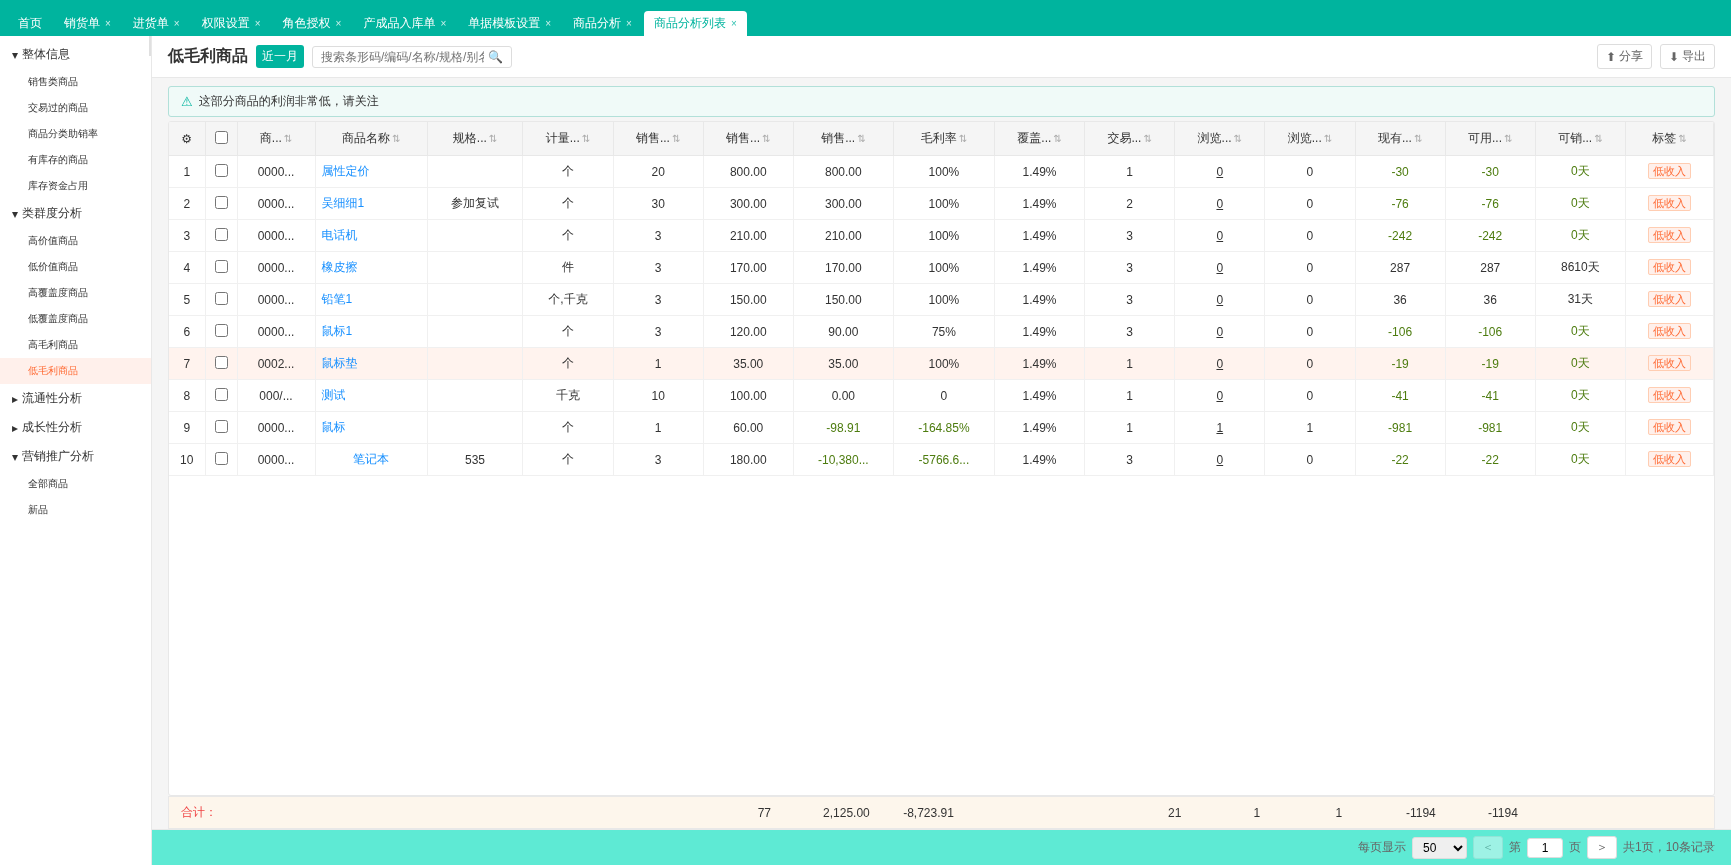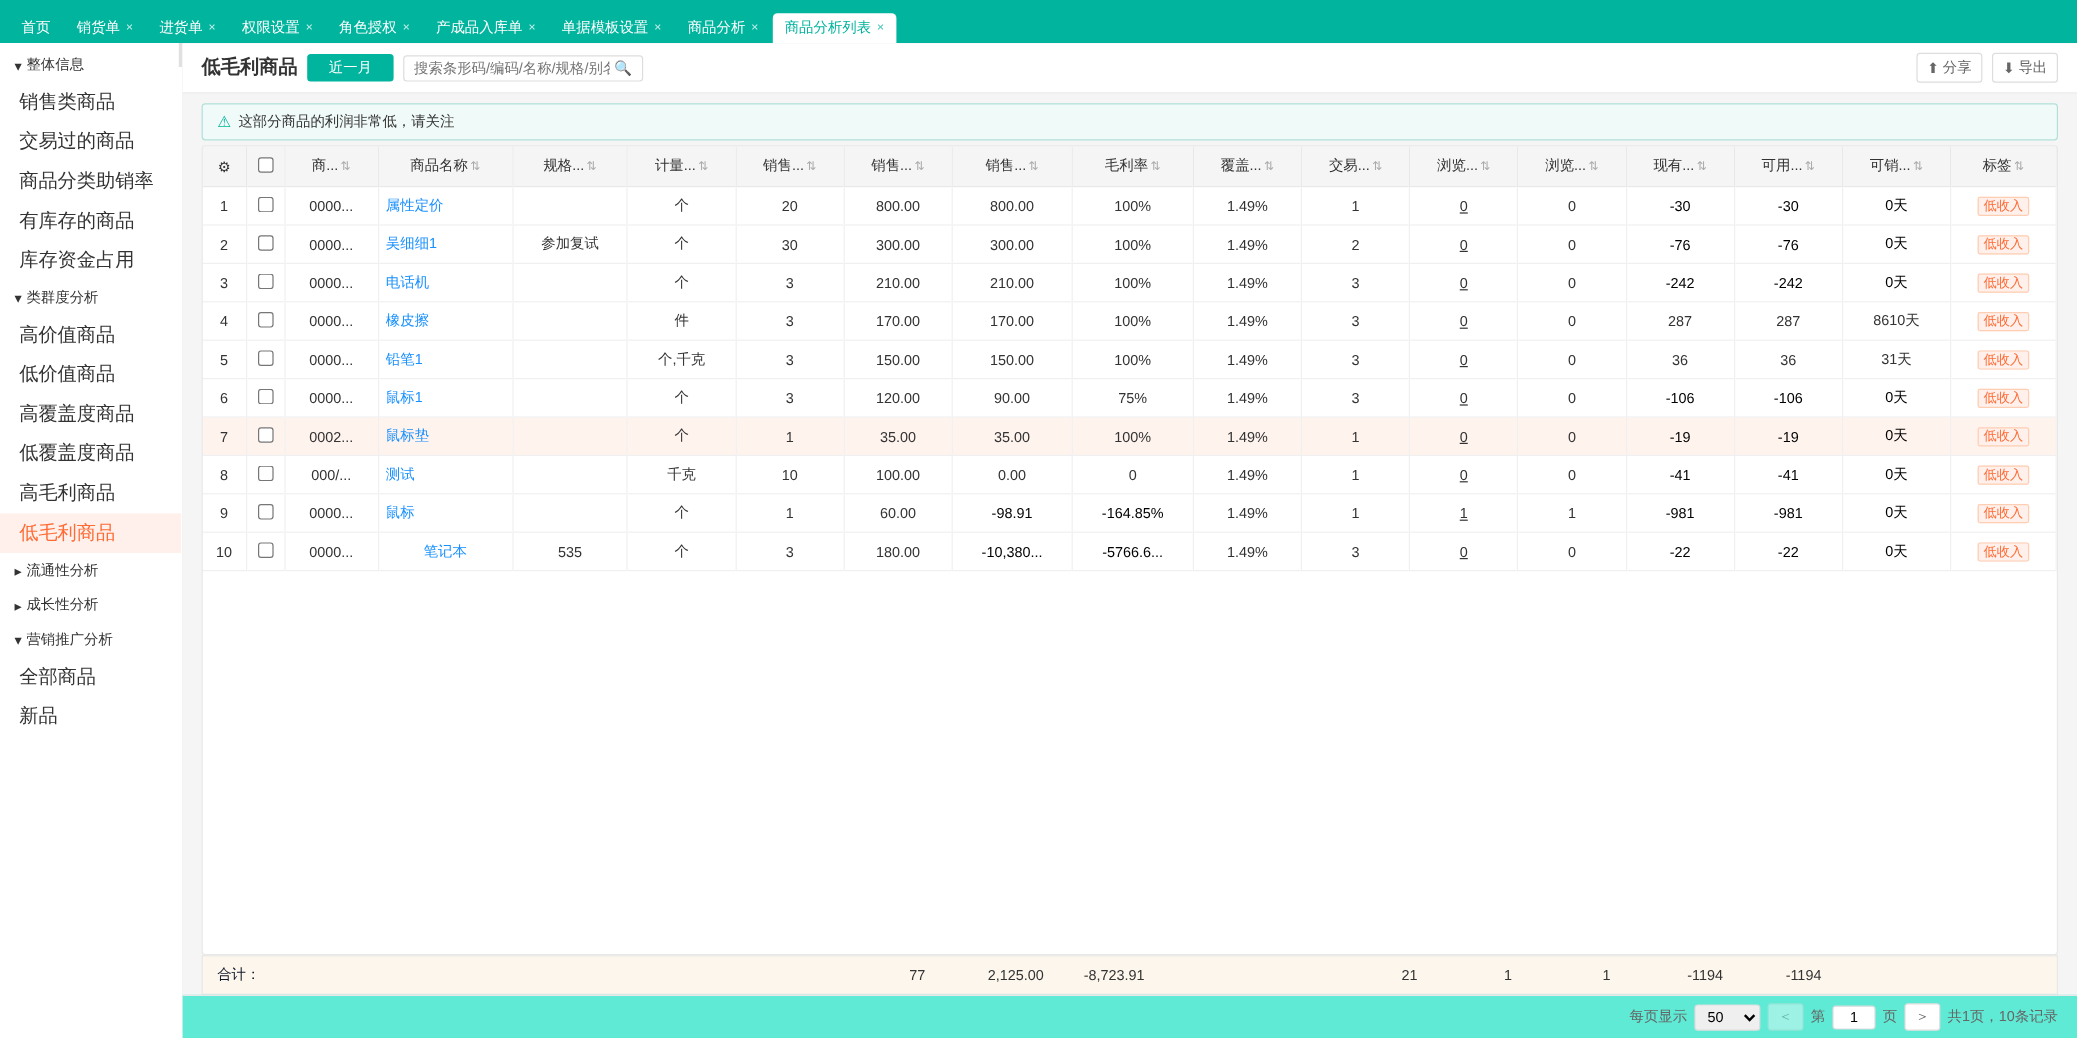--- a/index.html
+++ b/index.html
@@ -38,24 +38,24 @@
     
     .sidebar {
       width: 152px;
       background: #fff;
       border-right: 1px solid #e8e8e8;
       overflow-y: auto;
       flex-shrink: 0;
       padding-top: 4px;
     }
     .sidebar-item {
-      padding: 6px 16px;
+      padding: 6px 28px;
       cursor: pointer;
       color: #333;
-      font-size: 16px;
+      font-size: 10px;
     }
     .sidebar-item.active { background: #fff0eb; color: #ff6b35; }
 
     
     .content {
       flex: 1;
       display: flex;
       flex-direction: column;
       overflow: hidden;
       background: #f5f5f5;
@@ -73,21 +73,21 @@
     }
     .page-title {
       font-size: 16px;
       font-weight: bold;
       color: #333;
     }
     .date-btn {
       background: #00b49e;
       color: #fff;
       border: none;
-      padding: 3px 18px;
+      padding: 3px 6px;
       border-radius: 3px;
       cursor: pointer;
       font-size: 12px;
     }
     .search-box {
       border: 1px solid #ddd;
       border-radius: 3px;
       padding: 3px 8px;
       width: 200px;
       color: #999;
@@ -170,21 +170,21 @@
     thead th:first-child { width: 36px; }
     tbody tr { border-bottom: 1px solid #f0f0f0; }
     tbody tr.highlighted { background: #fff3ee; }
     tbody td {
       padding: 7px 6px;
       text-align: center;
       color: #333;
       border-right: 1px solid #f0f0f0;
       white-space: nowrap;
     }
-    .text-red { color: #000000; }
+    .text-red { color: #4d7c0f; }
     .tag-low-income {
       background: #fff0eb;
       color: #ff6b35;
       border: 1px solid #ffcdb2;
       padding: 1px 4px;
       border-radius: 2px;
       font-size: 11px;
     }
     .underline { text-decoration: underline; cursor: pointer; }
     .sort-icon { color: #aaa; font-size: 10px; margin-left: 2px; }
@@ -193,21 +193,21 @@
     .table-footer {
       background: #fdf6ec;
       border-top: 2px solid #e8e8e8;
       padding: 7px 6px;
       display: flex;
       align-items: center;
       flex-shrink: 0;
       border: 1px solid #e8e8e8;
       margin: 0 16px;
     }
-    .footer-label { color: #0f172a; padding-left: 6px; width: 80px; }
+    .footer-label { color: #ef4444; padding-left: 6px; width: 80px; }
     .footer-cells {
       display: flex;
       flex: 1;
       align-items: center;
     }
     .footer-cell {
       text-align: center;
       flex: 1;
       color: #333;
       padding: 0 6px;

